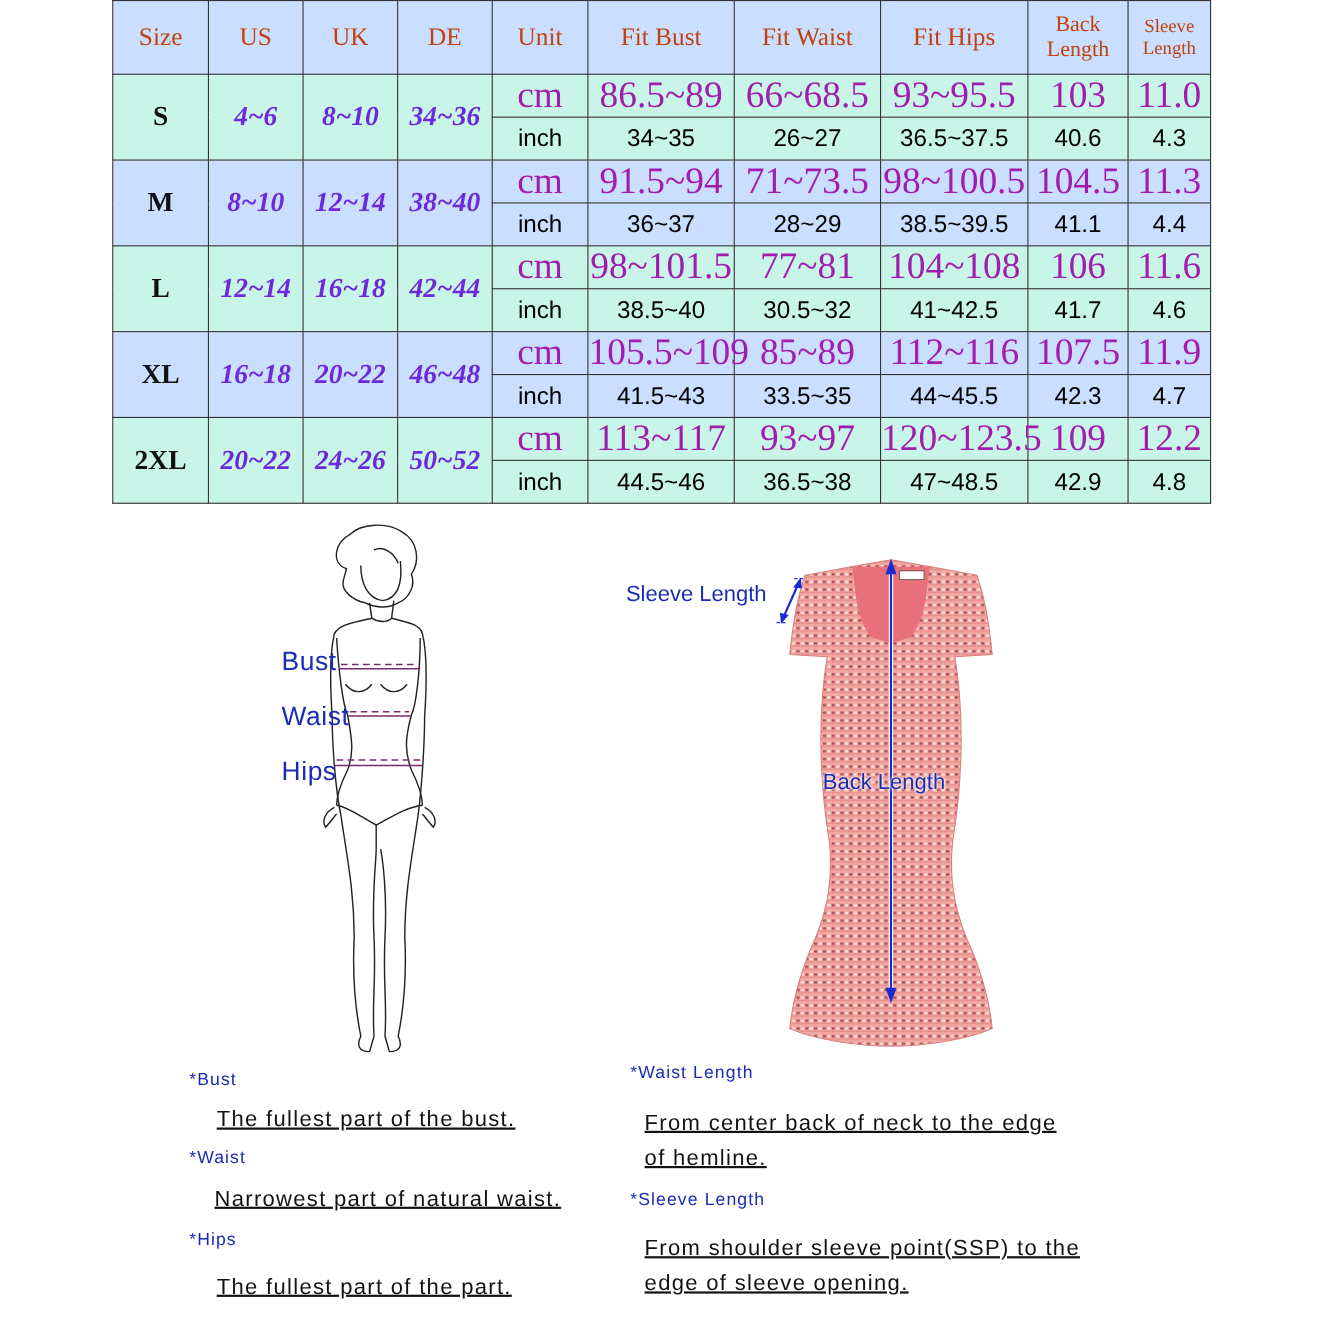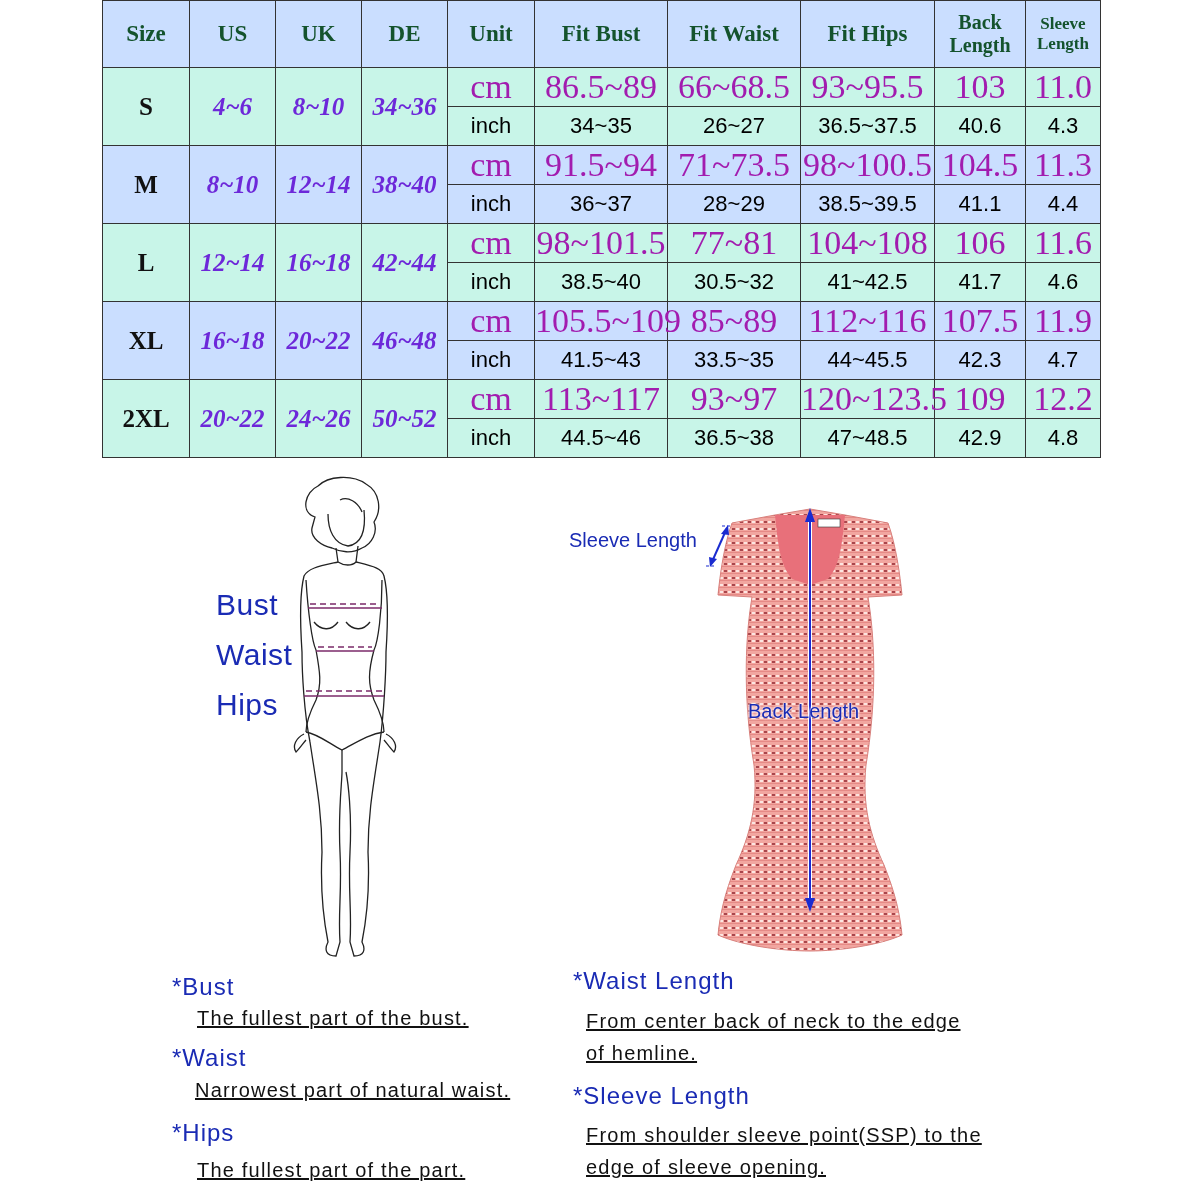--- a/index.html
+++ b/index.html
@@ -1,32 +1,32 @@
 <!DOCTYPE html>
 <html><head>
 <meta charset="utf-8">
 <style>
   html, body { margin:0; padding:0; background:#fff; }
   body { width:1200px; height:1200px; position:relative; overflow:hidden; font-family:"Liberation Sans", sans-serif; }
   table.size { position:absolute; left:102px; top:0; border-collapse:collapse; width:998px; table-layout:fixed; }
   table.size td, table.size th { border:1.5px solid #333; text-align:center; padding:0; font-family:"Liberation Serif", serif; }
-  table.size th { background:#cadeff; font-weight:bold; color:#14532d; font-size:23px; height:66px; line-height:1.15; }
+  table.size th { background:#cadeff; font-weight:normal; color:#c2410c; font-size:23px; height:66px; line-height:1.15; }
   table.size th.small { font-size:20px; }
   table.size th.tiny { font-size:17px; }
   tr.blue td { background:#cadeff; }
   tr.mint td { background:#c8f5e8; }
   td.size-label { font-weight:bold; font-size:25px; color:#111; }
   td.conv { font-style:italic; font-weight:bold; font-size:25px; color:#6d28d9; }
   td.unit-cm, td.val-cm { font-size:34px; color:#a21caf; height:38px; }
   td.unit-inch, td.val-inch { font-family:"Liberation Sans", sans-serif !important; font-size:22px; color:#000000; height:38px; }
 
   .fig { position:absolute; }
-  .lbl-blue { position:absolute; color:#1a2bb4; font-family:"Liberation Sans", sans-serif; font-size:30px; letter-spacing:0.5px; }
+  .lbl-blue { position:absolute; color:#1a2bb4; font-family:"Liberation Sans", sans-serif; font-size:24px; letter-spacing:0.5px;margin-left:40px; }
   .lbl-dress { position:absolute; color:#1a2bb4; font-family:"Liberation Sans", sans-serif; font-size:20px; }
-  .def-title { position:absolute; color:#1a2bb4; font-size:24px; letter-spacing:1px; }
+  .def-title { position:absolute; color:#1a2bb4; font-size:16px; letter-spacing:1px; }
   .def-text { position:absolute; color:#111; font-size:20px; letter-spacing:1.2px; line-height:32px;text-decoration:underline; }
 </style>
 </head>
 <body>
 
 <table class="size">
   <colgroup>
     <col style="width:87px">
       <col style="width:86px">
       <col style="width:86px">

